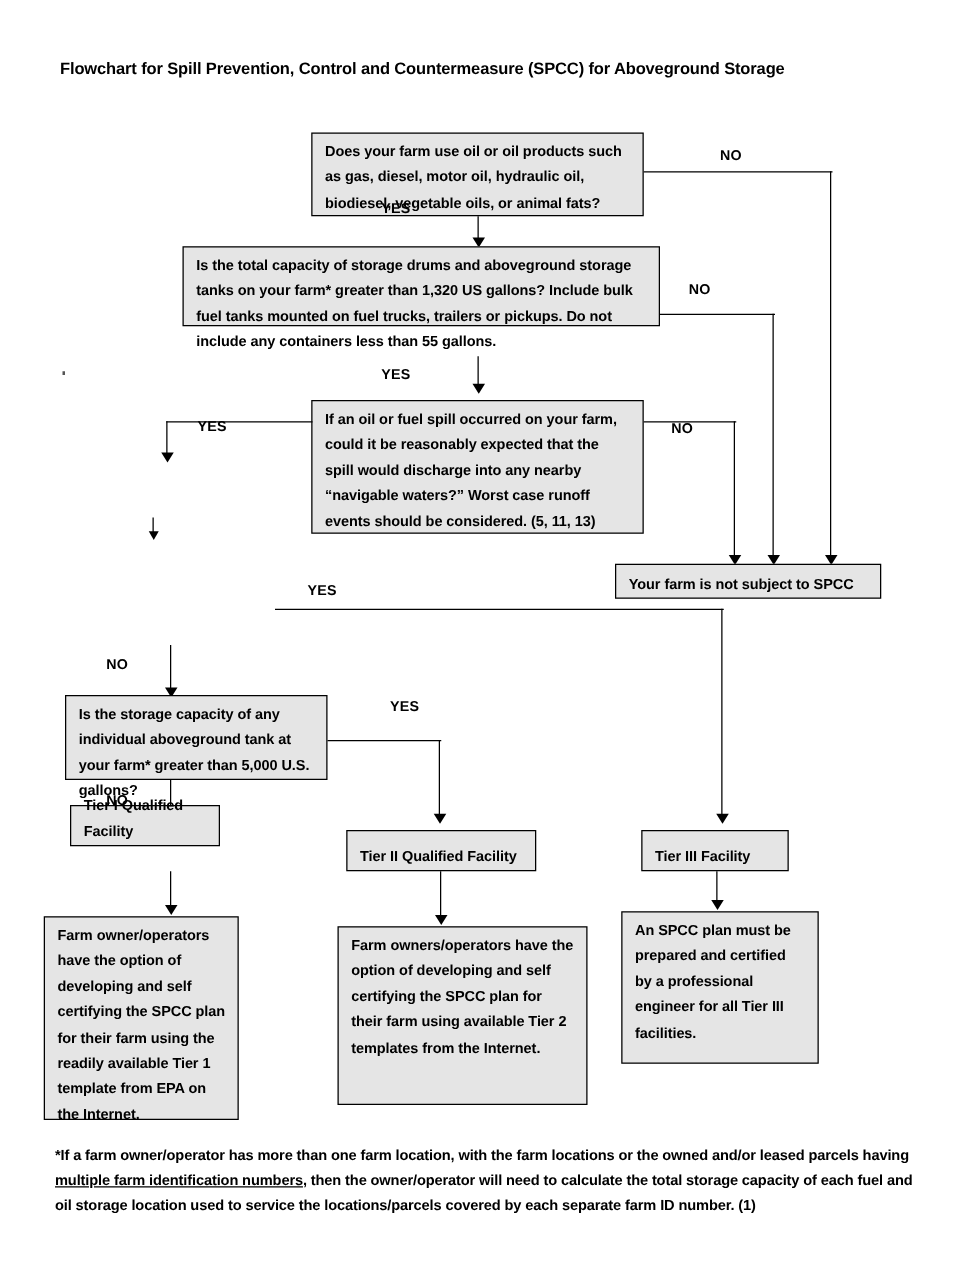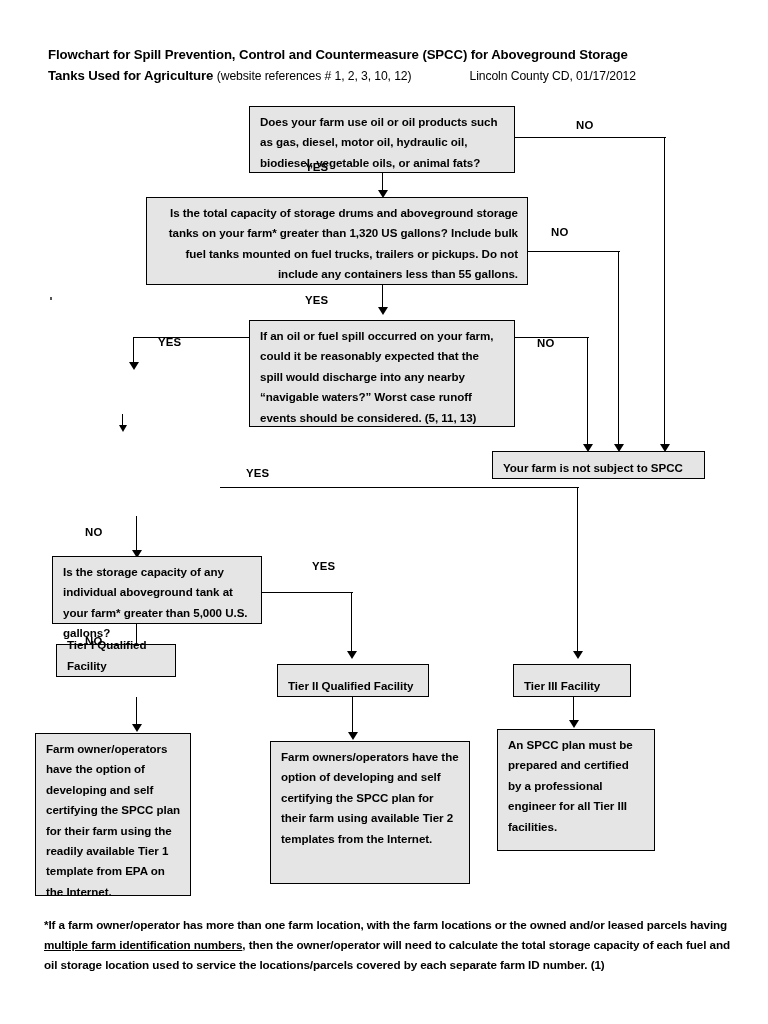--- a/index.html
+++ b/index.html
@@ -114,39 +114,38 @@
   }
   .footnote .u { text-decoration: underline; }
 </style>
 </head>
 <body>
 
 <div id="page">
 
   <div class="header">
     <div class="title-line">Flowchart for Spill Prevention, Control and Countermeasure (SPCC) for Aboveground Storage</div>
-    <div class="title-line"><span>Tanks Used for Agriculture </span><span class="title-sub">(website references # 1, 2, 3, 10, 12)</span><span class="credit">Lincoln County CD, 01/17/2012</span></div>
   </div>
 
   <div class="speck" style="left:50px; top:297px;"></div>
 
   <div class="box" style="left:249px; top:106px; width:266px; height:67px;">
     <p>Does your farm use oil or oil products such as gas, diesel, motor oil, hydraulic oil, biodiesel, vegetable oils, or animal fats?</p>
   </div>
 
   <div class="hline" style="left:515px; top:137px; width:151px;"></div>
   <div class="vline" style="left:664px; top:137px; height:310px;"></div>
   <div class="arrowhead" style="left:660px; top:444px;"></div>
   <div class="elabel" style="left:576px; top:119px;">NO</div>
 
   <div class="vline" style="left:382px; top:173px; height:23px;"></div>
   <div class="arrowhead" style="left:378px; top:190px;"></div>
   <div class="elabel" style="left:305px; top:161px;">YES</div>
 
-  <div class="box" style="left:146px; top:197px; width:382px; height:88px;text-align:right;">
+  <div class="box" style="left:146px; top:197px; width:382px; height:64px;">
     <p>Is the total capacity of storage drums and aboveground storage tanks on your farm* greater than 1,320 US gallons?  Include bulk fuel tanks mounted on fuel trucks, trailers or pickups.  Do not include any containers less than 55 gallons.</p>
   </div>
 
   <div class="hline" style="left:528px; top:251px; width:92px;"></div>
   <div class="vline" style="left:618px; top:251px; height:196px;"></div>
   <div class="arrowhead" style="left:614px; top:444px;"></div>
   <div class="elabel" style="left:551px; top:226px;">NO</div>
 
   <div class="vline" style="left:382px; top:285px; height:28px;"></div>
   <div class="arrowhead" style="left:378px; top:307px;"></div>

